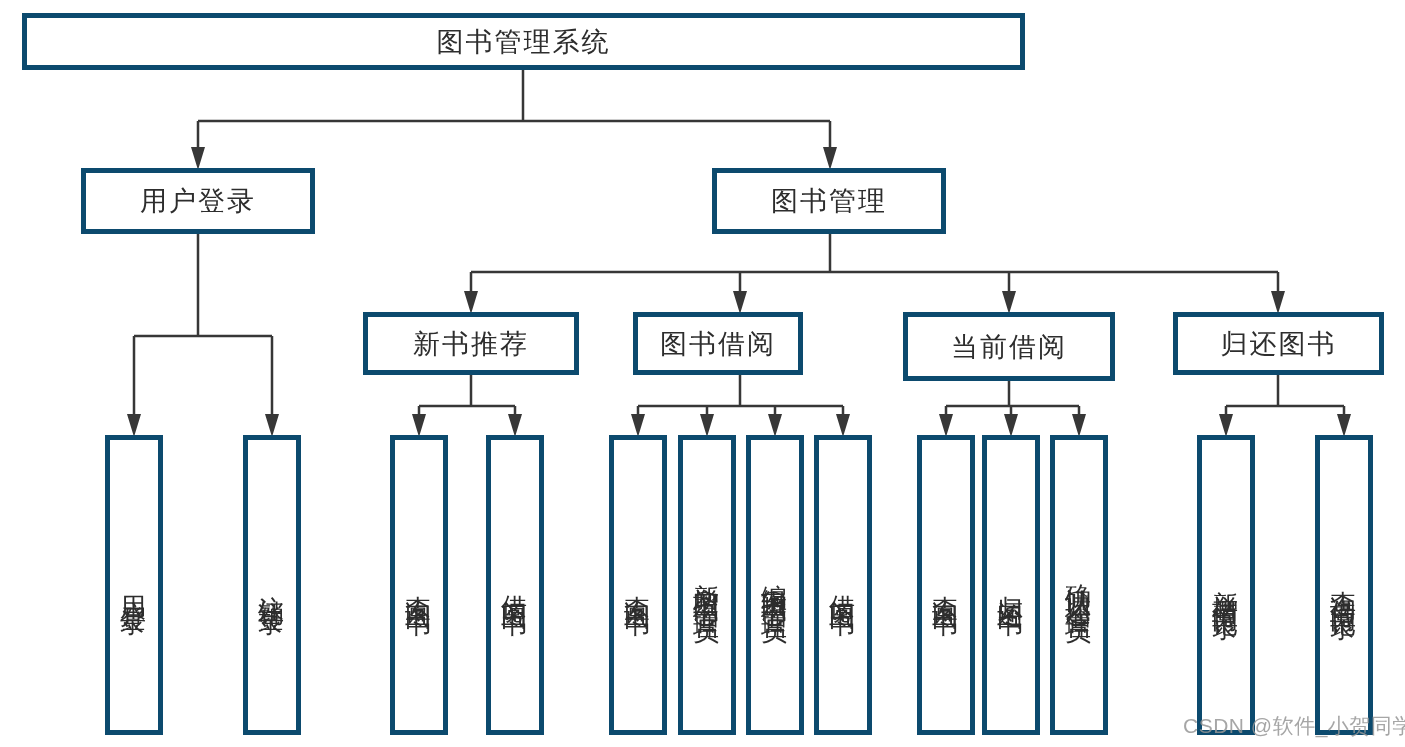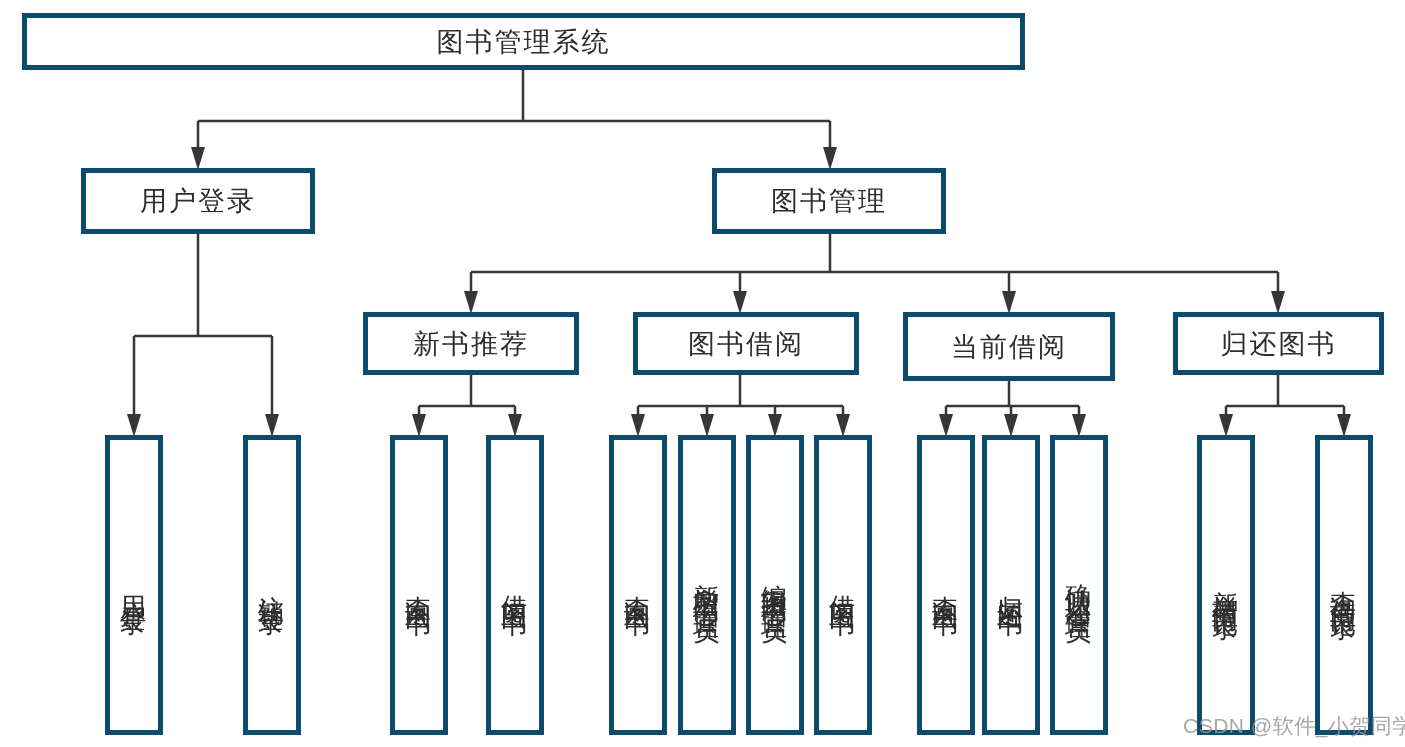--- a/index.html
+++ b/index.html
@@ -72,21 +72,21 @@
         M1226 437 l-7 -23 h14 Z M1344 437 l-7 -23 h14 Z"></path>
     </g>
   </svg>
 
   <div class="node h" style="left:22px;top:13px;width:1003px;height:57px">图书管理系统</div>
 
   <div class="node h" style="left:81px;top:168px;width:234px;height:66px">用户登录</div>
   <div class="node h" style="left:712px;top:168px;width:234px;height:66px">图书管理</div>
 
   <div class="node h" style="left:363px;top:312px;width:216px;height:63px">新书推荐</div>
-  <div class="node h" style="left:633px;top:312px;width:226px;height:63px">图书借阅</div>
+  <div class="node h" style="left:633px;top:312px;width:170px;height:63px">图书借阅</div>
   <div class="node h" style="left:903px;top:312px;width:212px;height:69px">当前借阅</div>
   <div class="node h" style="left:1173px;top:312px;width:211px;height:63px">归还图书</div>
 
   <div class="node v" style="left:105px;top:435px;width:58px;height:300px">用户登录</div>
   <div class="node v" style="left:243px;top:435px;width:58px;height:300px">注销登录</div>
 
   <div class="node v" style="left:390px;top:435px;width:58px;height:300px">查询图书</div>
   <div class="node v" style="left:486px;top:435px;width:58px;height:300px">借阅图书</div>
 
   <div class="node v" style="left:609px;top:435px;width:58px;height:300px">查询图书</div>

